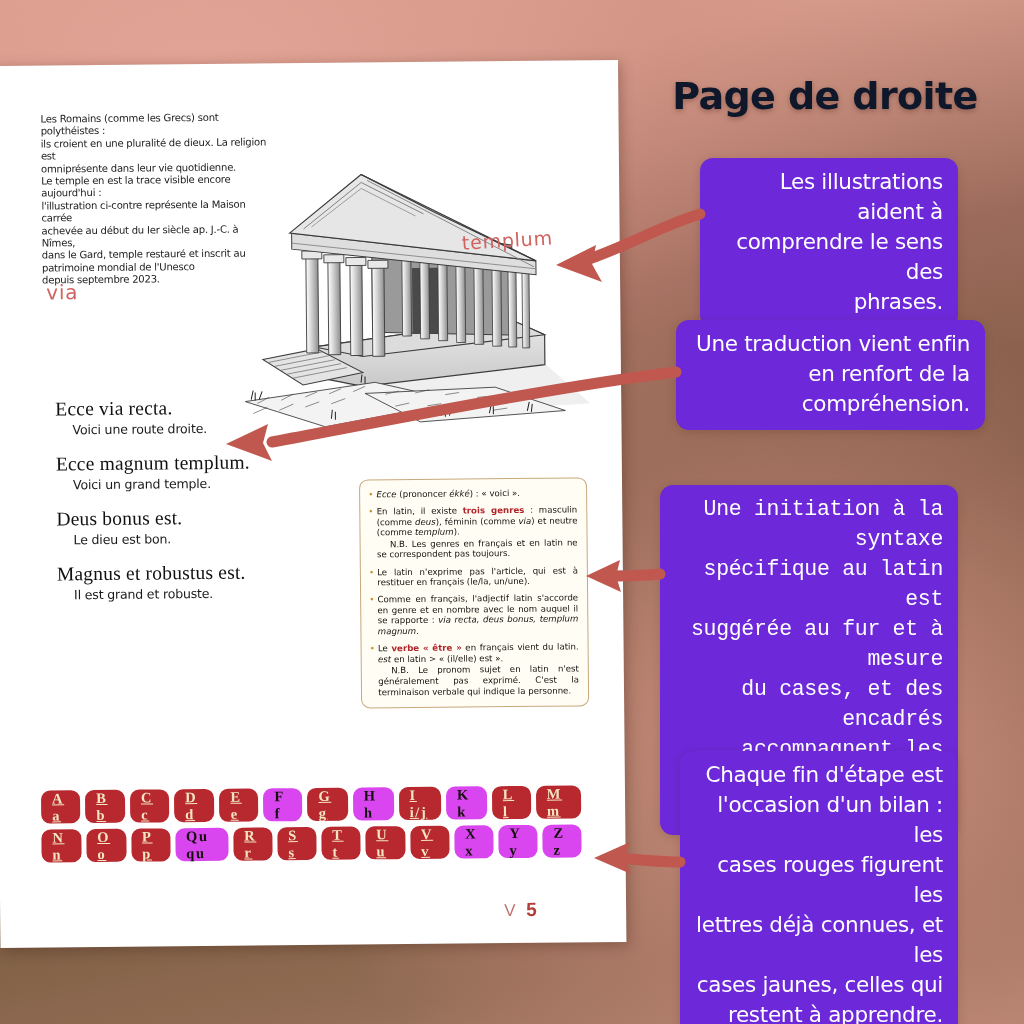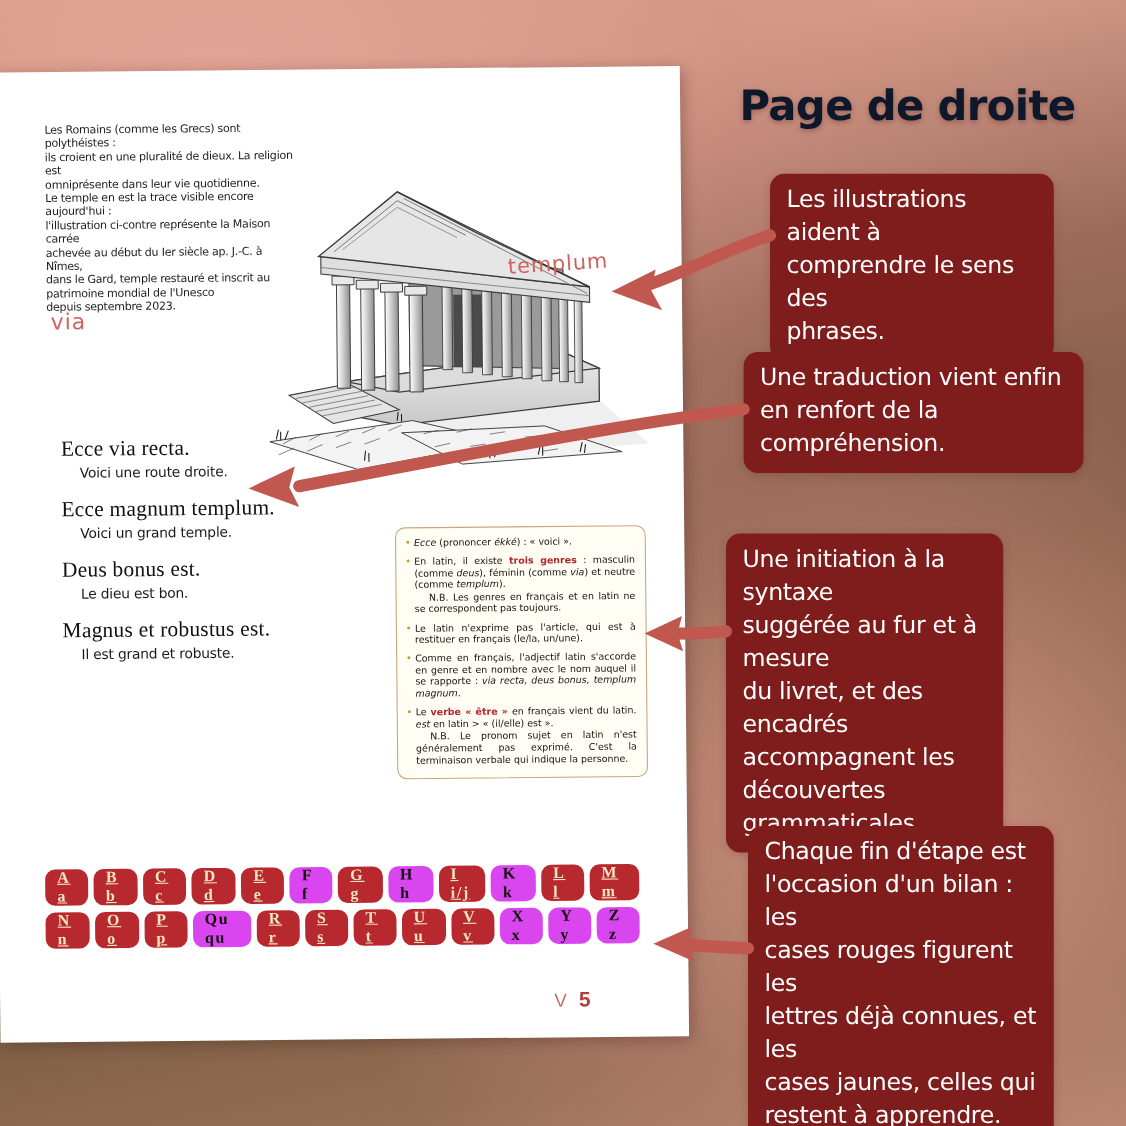--- a/index.html
+++ b/index.html
@@ -90,30 +90,30 @@
   
   #heading {
     position:absolute; left:640px; top:74px; width:370px;
     text-align:center; color:#0f172a;
     font-family:"DejaVu Sans", sans-serif; font-weight:bold;
     font-size:38px; letter-spacing:-.6px;
     text-shadow:0 2px 5px rgba(70,30,20,.35);
   }
 
   .callout {
-    position:absolute; background:#7f1d1d; border-radius:13px;
+    position:absolute; background:#6d28d9; border-radius:13px;
     color:#ffffff; font-family:"DejaVu Sans", sans-serif;
-    font-size:21.5px; line-height:30px; text-align:left;
+    font-size:21.5px; line-height:30px; text-align:right;
     padding:9px 15px 11px 15px; letter-spacing:-.3px;
     box-shadow:0 2px 8px rgba(80,35,25,.22);
   }
   .callout span { display:block; }
   #c1 { left:700px; top:158px; width:258px; }
   #c2 { left:676px; top:320px; width:309px; }
-  #c3 { left:660px; top:485px; width:252px; }
+  #c3 { left:660px; top:485px; width:298px;font-family:Liberation Mono, monospace; }
   #c4 { left:680px; top:751px; width:278px; }
 
   
   #arrows { position:absolute; inset:0; pointer-events:none; }
 </style>
 </head>
 <body>
 
 <div id="page">
   <div class="page-inner">
@@ -324,22 +324,23 @@
     <span>comprendre le sens des</span>
     <span>phrases.</span>
   </div>
 <div class="callout" id="c2">
     <span>Une traduction vient enfin</span>
     <span>en renfort de la</span>
     <span>compréhension.</span>
   </div>
 <div class="callout" id="c3">
     <span>Une initiation à la syntaxe</span>
+    <span>spécifique au latin est</span>
     <span>suggérée au fur et à mesure</span>
-    <span>du livret, et des encadrés</span>
+    <span>du cases, et des encadrés</span>
     <span>accompagnent les</span>
     <span>découvertes grammaticales.</span>
   </div>
 <div class="callout" id="c4">
     <span>Chaque fin d'étape est</span>
     <span>l'occasion d'un bilan : les</span>
     <span>cases rouges figurent les</span>
     <span>lettres déjà connues, et les</span>
     <span>cases jaunes, celles qui</span>
     <span>restent à apprendre.</span>

